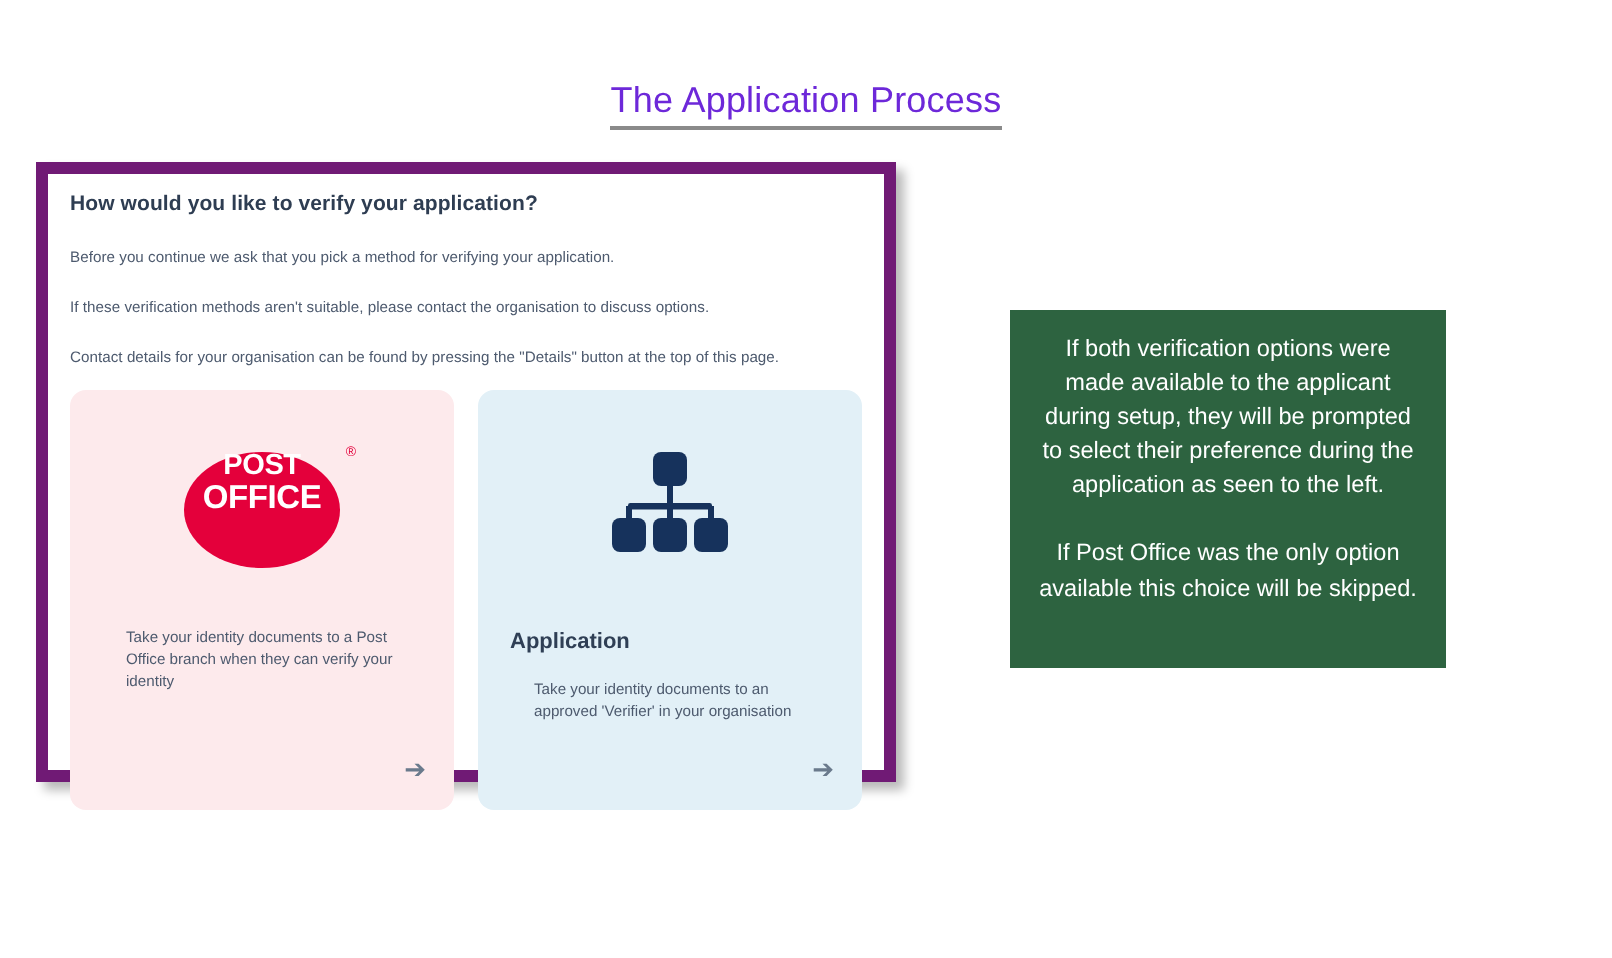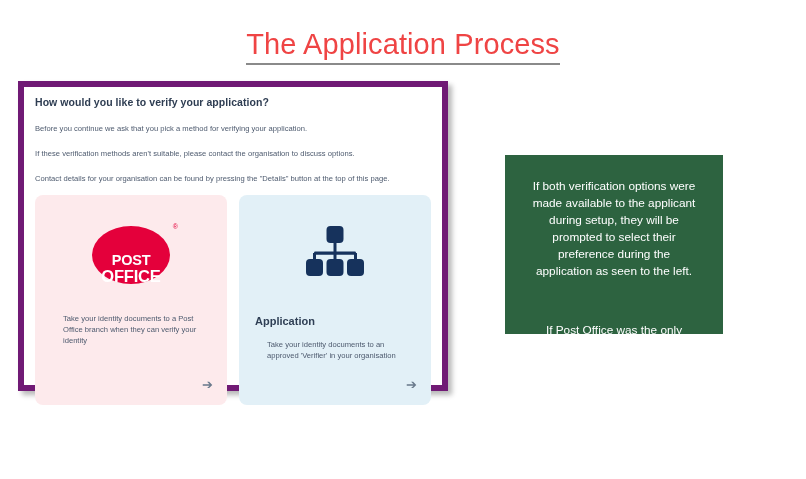--- a/index.html
+++ b/index.html
@@ -12,26 +12,26 @@
     height: 479px;
     position: relative;
     font-family: "Liberation Sans", sans-serif;
     overflow: hidden;
   }
 
   
   .slide-title {
     position: absolute;
     left: 0;
-    top: 28px;
+    top: 40px;
     width: 806px;
     text-align: center;
-    font-size: 29px;
+    font-size: 18px;
     font-weight: 400;
-    color: #ef4444;
+    color: #6d28d9;
     letter-spacing: 0.1px;
   }
   .slide-title span {
     border-bottom: 2px solid #8a8a8a;
     padding-bottom: 3px;
   }
 
   
   .app-panel {
     position: absolute;
@@ -91,21 +91,21 @@
     height: 58px;
   }
   .po-oval {
     width: 78px;
     height: 58px;
     border-radius: 50%;
     background: #e4003b;
     display: flex;
     flex-direction: column;
     align-items: center;
-    justify-content: flex-end;
+    justify-content: flex-start;
     line-height: 1.0;
   }
   .po-oval .po-word {
     color: #ffffff;
     font-weight: bold;
     letter-spacing: -0.2px;
   }
   .po-oval .po-post { font-size: 14.5px; }
   .po-oval .po-office { font-size: 16.5px; }
   .po-reg {
@@ -148,21 +148,21 @@
     width: 218px;
     height: 179px;
     background: #2d6340;
     box-sizing: border-box;
     padding: 11px 12px;
     color: #ffffff;
     font-size: 11.8px;
     line-height: 1.45;
     text-align: center;
   }
-  .callout p { margin: 12px; }
+  .callout p { margin: 0; }
   .callout .gap { height: 17px; }
 </style>
 </head>
 <body>
 
 <div class="slide-title">
   <span>The Application Process</span>
 </div>
 
 <div class="app-panel">

